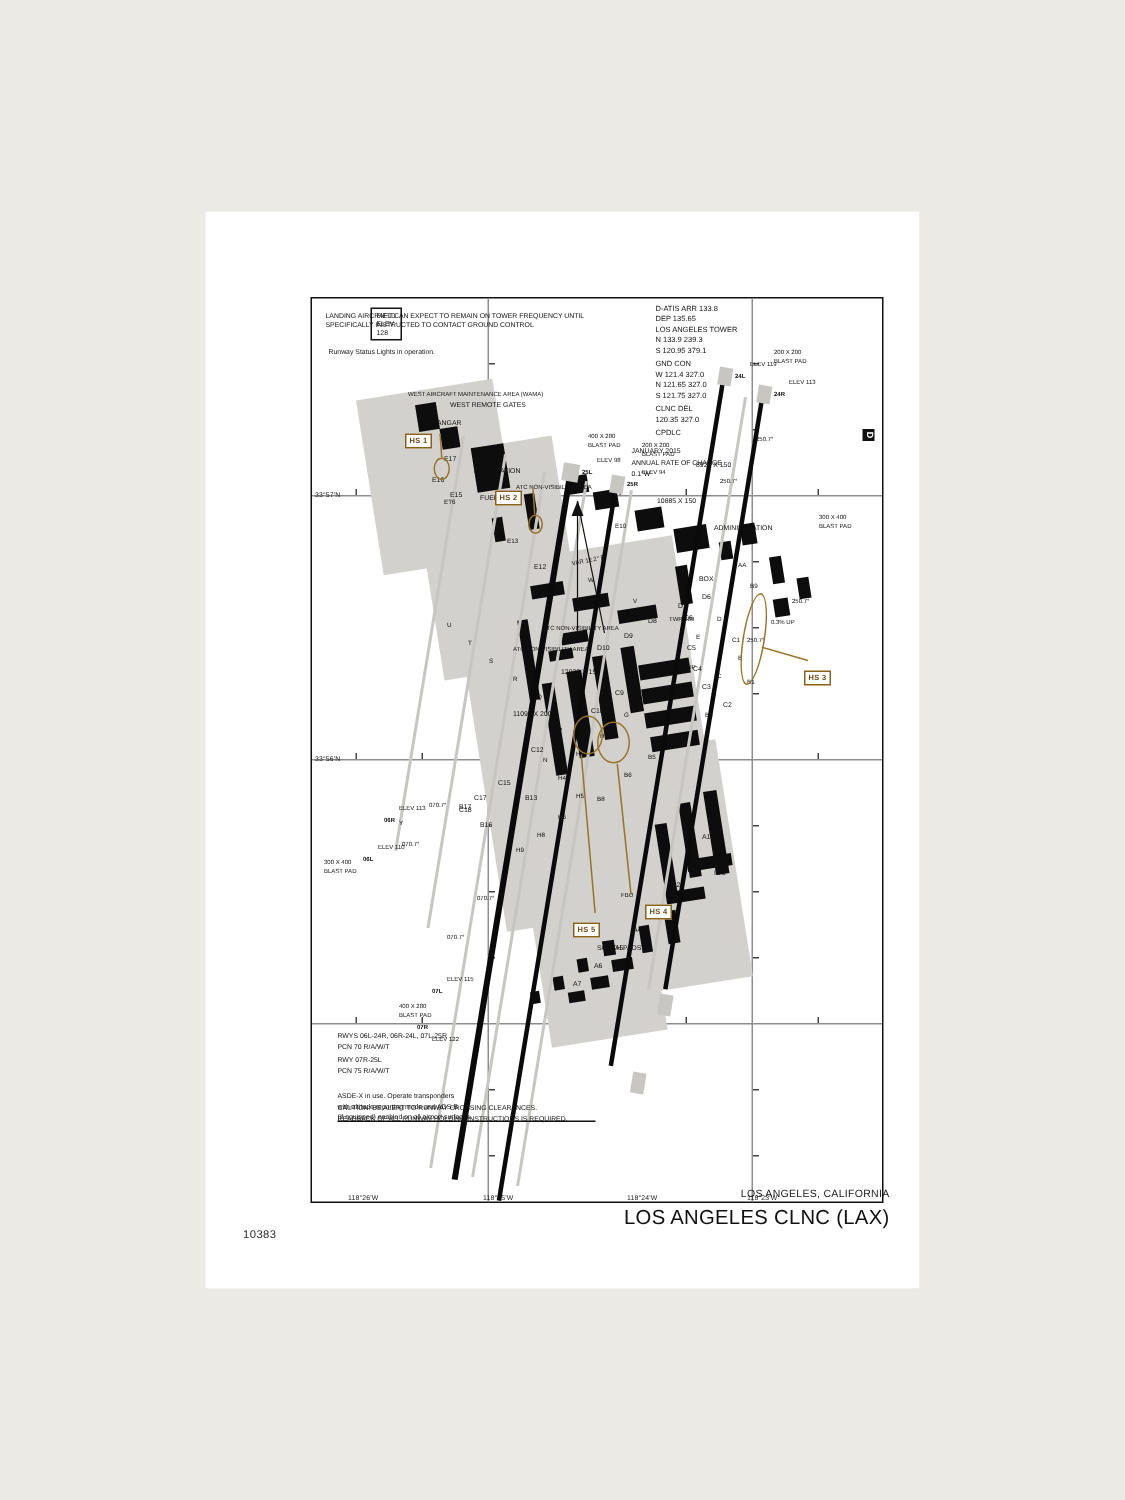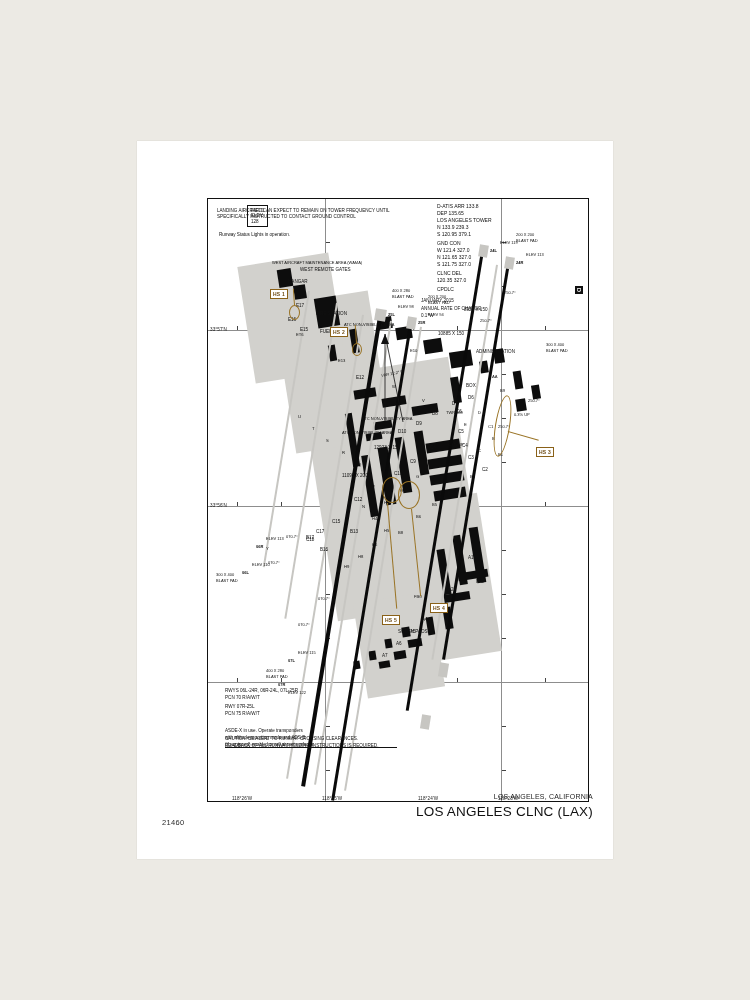--- a/index.html
+++ b/index.html
@@ -477,19 +477,19 @@
         <div id="fieldelev">
           <div>FIELD</div>
           <div>ELEV</div>
           <div>128</div>
         </div>
 
       </div>
     </div>
 
     <div id="titleblock">
-      <div id="title-num">21460</div>
+      <div id="title-num">10383</div>
       <div id="title-city">LOS ANGELES, CALIFORNIA</div>
       <div id="title-apt">LOS ANGELES CLNC  (LAX)</div>
     </div>
 
   </div>
 </div>
 
 </body></html>

